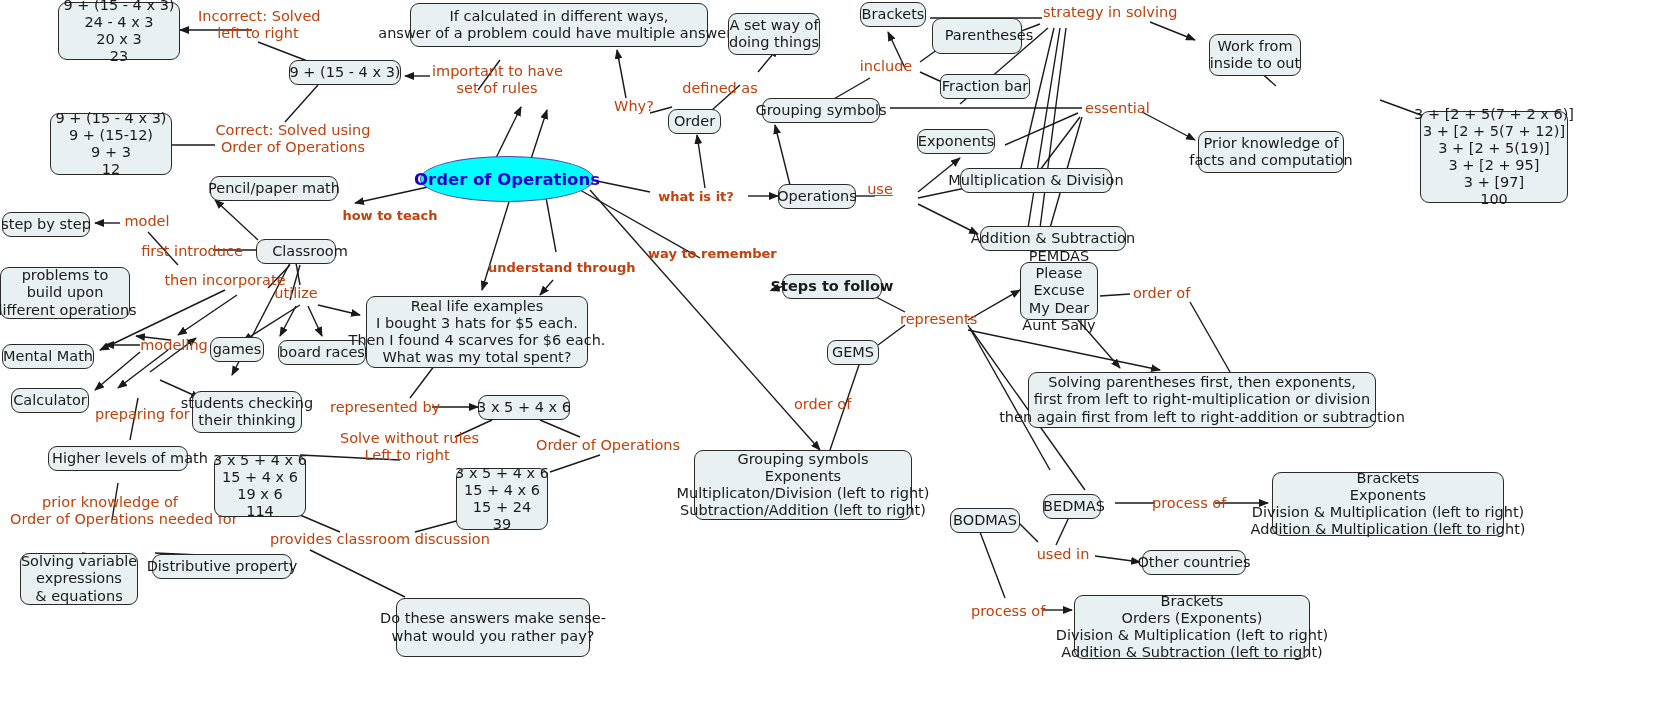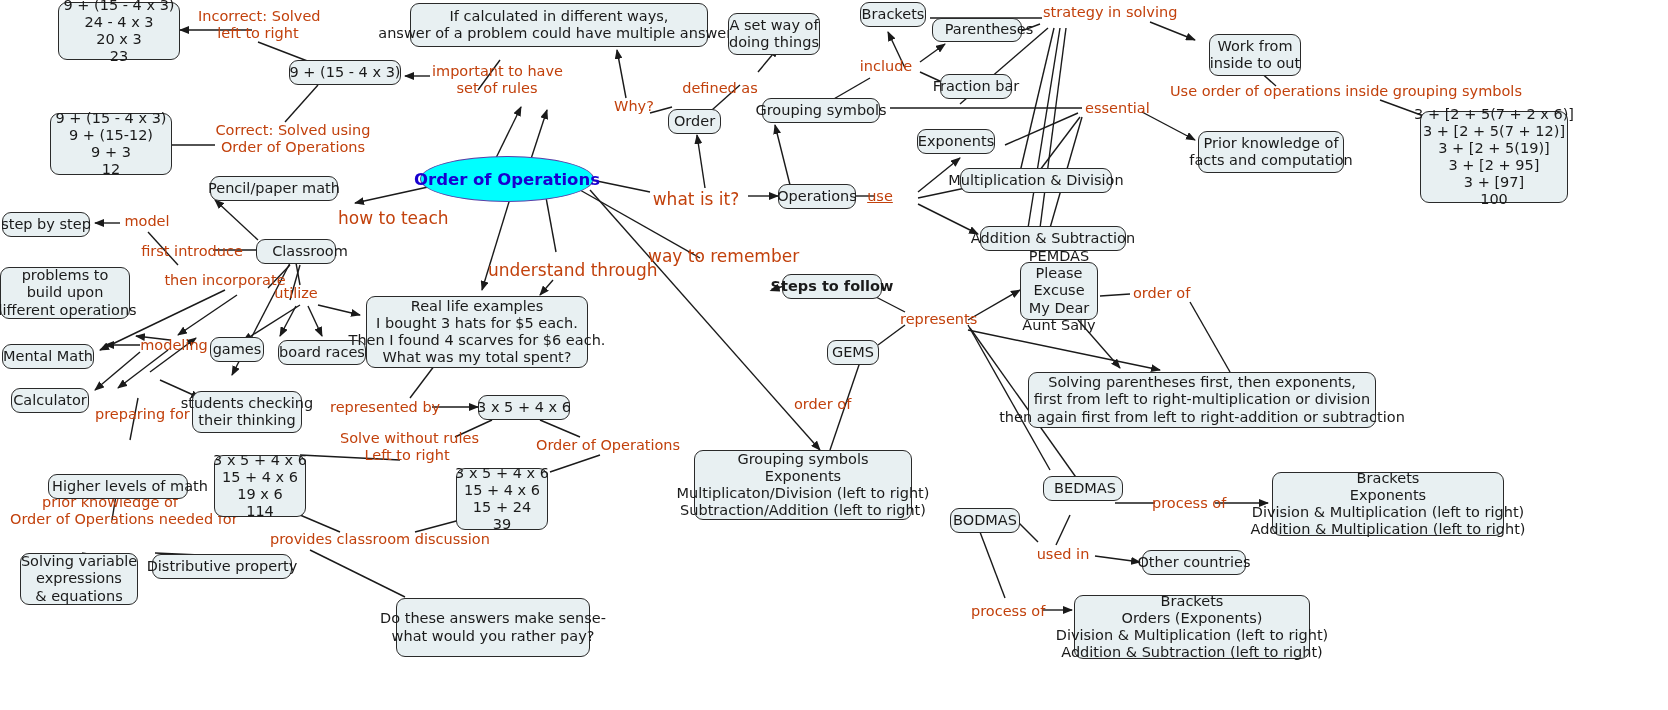--- a/index.html
+++ b/index.html
@@ -58,22 +58,22 @@
     position: absolute;
     color: #c2410c;
     font-size: 14.5px;
     line-height: 1.18;
     text-align: center;
     white-space: pre;
     z-index: 2;
     background: transparent;
   }
   .lbl.bold {
-    font-weight: normal;
-    font-size: 17px;
+    font-weight: bold;
+    font-size: 13px;
   }
 </style>
 </head>
 <body>
 
 <div id="canvas">
 
   <svg id="edges" viewBox="0 0 1668 710">
     <defs>
       <marker id="ah" markerWidth="10" markerHeight="8" refX="9" refY="4" orient="auto" markerUnits="userSpaceOnUse">
@@ -226,23 +226,23 @@
   <div class="node" style="left:410px; top:3px; width:298px; height:44px;">If calculated in different ways,
 answer of a problem could have multiple answers</div>
 
   <div class="node" style="left:728px; top:13px; width:92px; height:42px;">A set way of
 doing things</div>
 
   <div class="node" style="left:668px; top:109px; width:53px; height:25px;">Order</div>
 
   <div class="node" style="left:860px; top:2px; width:66px; height:25px;">Brackets</div>
 
-  <div class="node" style="left:932px; top:18px; width:90px; height:24px;padding-left:32px;">Parentheses</div>
-
-  <div class="node" style="left:940px; top:74px; width:72px; height:25px;">Fraction bar</div>
+  <div class="node" style="left:932px; top:18px; width:90px; height:36px;padding-left:32px;">Parentheses</div>
+
+  <div class="node" style="left:940px; top:74px; width:90px; height:25px;border-radius:7px;">Fraction bar</div>
 
   <div class="node" style="left:762px; top:98px; width:118px; height:25px;">Grouping symbols</div>
 
   <div class="node" style="left:917px; top:129px; width:78px; height:25px;">Exponents</div>
 
   <div class="node" style="left:778px; top:184px; width:78px; height:25px;">Operations</div>
 
   <div class="node" style="left:960px; top:168px; width:152px; height:25px;">Multiplication &amp; Division</div>
 
   <div class="node" style="left:980px; top:226px; width:146px; height:25px;">Addition &amp; Subtraction</div>
@@ -279,21 +279,21 @@
   <div class="node" style="left:11px; top:388px; width:78px; height:25px;">Calculator</div>
 
   <div class="node" style="left:192px; top:391px; width:110px; height:42px;">students checking
 their thinking</div>
 
   <div class="node" style="left:366px; top:296px; width:222px; height:72px;">Real life examples
 I bought 3 hats for $5 each.
 Then I found 4 scarves for $6 each.
 What was my total spent?</div>
 
-  <div class="node" style="left:48px; top:474px; width:140px; height:25px;padding-left:32px;">Higher levels of math</div>
+  <div class="node" style="left:48px; top:446px; width:140px; height:25px;padding-left:32px;">Higher levels of math</div>
 
   <div class="node" style="left:478px; top:395px; width:92px; height:25px;">3 x 5 + 4 x 6</div>
 
   <div class="node" style="left:214px; top:455px; width:92px; height:62px;">3 x 5 + 4 x 6
 15 + 4 x 6
 19 x 6
 114</div>
 
   <div class="node" style="left:456px; top:468px; width:92px; height:62px;">3 x 5 + 4 x 6
 15 + 4 x 6
@@ -323,21 +323,21 @@
 Exponents
 Multiplicaton/Division (left to right)
 Subtraction/Addition (left to right)</div>
 
   <div class="node" style="left:1028px; top:372px; width:348px; height:56px;">Solving parentheses first, then exponents,
 first from left to right-multiplication or division
 then again first from left to right-addition or subtraction</div>
 
   <div class="node" style="left:950px; top:508px; width:70px; height:25px;">BODMAS</div>
 
-  <div class="node" style="left:1043px; top:476px; width:80px; height:25px;padding-left:12px;">BEDMAS</div>
+  <div class="node" style="left:1043px; top:494px; width:58px; height:25px;padding-left:12px;">BEDMAS</div>
 
   <div class="node" style="left:1142px; top:550px; width:104px; height:25px;">Other countries</div>
 
   <div class="node" style="left:1272px; top:472px; width:232px; height:64px;">Brackets
 Exponents
 Division &amp; Multiplication (left to right)
 Addition &amp; Multiplication (left to right)</div>
 
   <div class="node" style="left:1074px; top:595px; width:236px; height:64px;">Brackets
 Orders (Exponents)
@@ -360,27 +360,26 @@
   <div class="lbl bold" style="left:648px; top:189px; width:96px;">what is it?</div>
 
   <div class="lbl bold" style="left:338px; top:208px; width:104px;">how to teach</div>
 
   <div class="lbl bold" style="left:488px; top:260px; width:130px;">understand through</div>
 
   <div class="lbl bold" style="left:648px; top:246px; width:118px;">way to remember</div>
 
   <div class="lbl" style="left:859px; top:58px; width:54px;">include</div>
 
-  <div class="lbl" style="left:866px; top:188px; width:28px;text-decoration:underline;">use</div>
+  <div class="lbl" style="left:866px; top:181px; width:28px;text-decoration:underline;">use</div>
 
   <div class="lbl" style="left:1043px; top:4px; width:126px;">strategy in solving</div>
 
   <div class="lbl" style="left:1085px; top:100px; width:64px;">essential</div>
 
-  <div class="lbl" style="left:1170px; top:83px; width:300px;">Use order of operations inside grouping symbols</div>
 
   <div class="lbl" style="left:123px; top:213px; width:48px;">model</div>
 
   <div class="lbl" style="left:140px; top:243px; width:104px;">first introduce</div>
 
   <div class="lbl" style="left:164px; top:272px; width:122px;">then incorporate</div>
 
   <div class="lbl" style="left:272px; top:285px; width:48px;">utilize</div>
 
   <div class="lbl" style="left:140px; top:337px; width:68px;">modeling</div>

